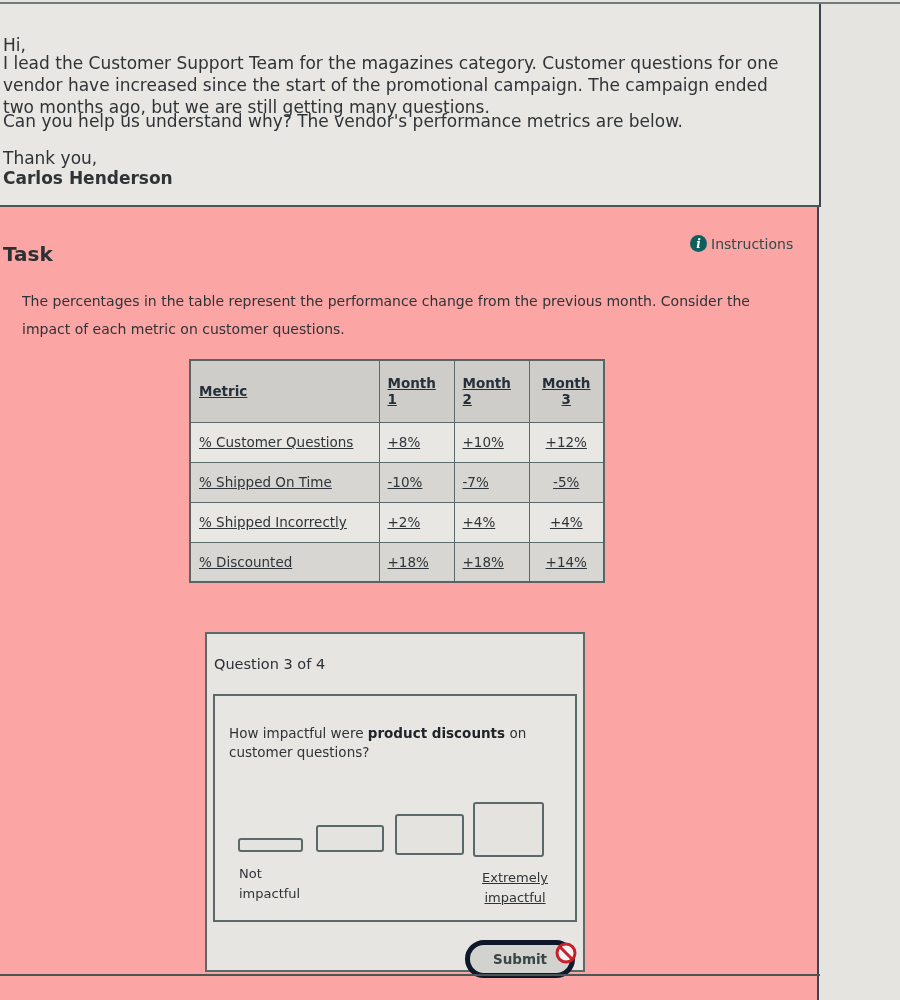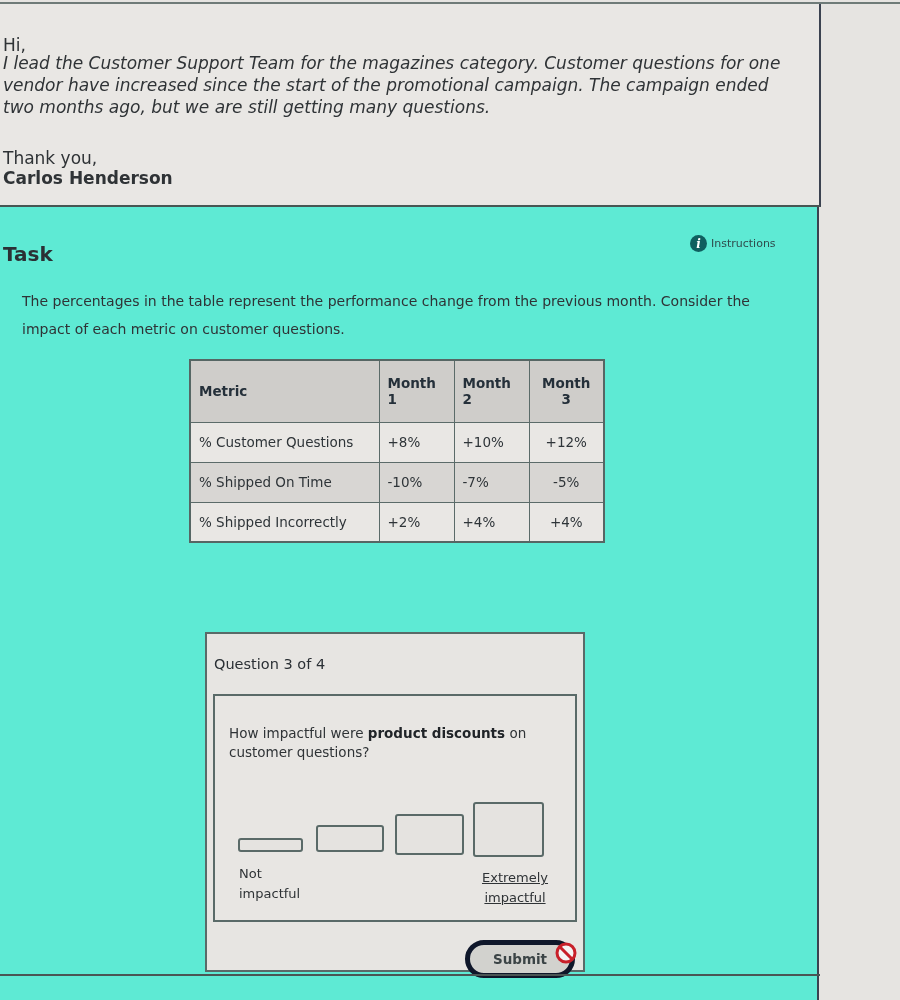--- a/index.html
+++ b/index.html
@@ -19,61 +19,62 @@
 
   
   .message {
     position: absolute; left: 0; top: 4px; width: 821px; height: 203px;
     background: #e9e7e4;
     border-right: 2px solid #3b4250;
     border-bottom: 2px solid #475653;
   }
   .message p { position: absolute; left: 3px; font-size: 17px; line-height: 22px; color: #2f3336; }
   .msg-greeting { top: 30px; }
-  .msg-body1 { top: 48px; width: 800px; font-style: italic; }
+  .msg-body1 { top: 48px; width: 800px; }
   .msg-body2 { top: 106px; }
   .msg-thanks { top: 143px; }
   .msg-sign { top: 163px; font-weight: bold; }
 
   
   .task-panel {
     position: absolute; left: 0; top: 207px; width: 819px; height: 793px;
-    background: #5eead4;
+    background: #fca5a5;
     border-right: 2px solid #3b4250;
   }
   .task-title {
     position: absolute; left: 3px; top: 35px; font-size: 20px; color: #2b3035;
   }
   .instructions {
     position: absolute; left: 690px; top: 28px; display: flex; align-items: center;
     gap: 4px; cursor: pointer;
   }
   .info-icon {
     width: 17px; height: 17px; border-radius: 50%; background: #0f5f5f;
     color: #fff; font-size: 12px; font-weight: bold; font-style: italic;
     display: flex; align-items: center; justify-content: center;
     font-family: "DejaVu Serif", serif;
   }
-  .instructions-label { font-size: 11px; color: #2f4b4c; }
+  .instructions-label { font-size: 14px; color: #2f4b4c; }
   .task-desc {
     position: absolute; left: 22px; top: 80px; width: 760px;
     font-size: 14px; line-height: 28px; color: #2f3336;
   }
 
   
   .metrics {
     position: absolute; left: 189px; top: 152px;
     border-collapse: collapse;
     border: 2px solid #566664;
     font-size: 13.5px; color: #2e3438;
   }
   .metrics th, .metrics td {
     border: 1.5px solid #5b6b69;
     height: 40px;
     padding: 8px 8px;
+    text-decoration: underline;
   }
   .metrics th { background: #cfcdca; height: 62px; font-weight: bold; color: #25303a; }
   .metrics th.c-metric, .metrics td.c-metric { text-align: left; width: 189px; }
   .metrics th.c-m, .metrics td.c-m { text-align: left; width: 75px; }
   .metrics th.c-m3, .metrics td.c-m3 { width: 75px; text-align: center; }
   .metrics tr.shade td { background: #d8d6d3; }
   .metrics tr.plain td { background: #e9e7e4; }
 
   
   .q-card {
@@ -128,20 +129,21 @@
 </style>
 </head>
 <body>
 
 <div class="page">
   <div class="top-line"></div>
 
   <section class="message">
     <p class="msg-greeting">Hi,</p>
     <p class="msg-body1">I lead the Customer Support Team for the magazines category. Customer questions for one vendor have increased since the start of the promotional campaign. The campaign ended two months ago, but we are still getting many questions.</p>
+    <p class="msg-body2">Can you help us understand why? The vendor's performance metrics are below.</p>
     <p class="msg-thanks">Thank you,</p>
     <p class="msg-sign">Carlos Henderson</p>
   </section>
 
   <section class="task-panel">
     <h2 class="task-title">Task</h2>
 
     <div class="instructions">
       <span class="info-icon">i</span>
       <span class="instructions-label">Instructions</span>
@@ -170,20 +172,26 @@
           <td class="c-m">-10%</td>
           <td class="c-m">-7%</td>
           <td class="c-m3">-5%</td>
         </tr>
         <tr class="plain">
           <td class="c-metric">% Shipped Incorrectly</td>
           <td class="c-m">+2%</td>
           <td class="c-m">+4%</td>
           <td class="c-m3">+4%</td>
         </tr>
+        <tr class="shade">
+          <td class="c-metric">% Discounted</td>
+          <td class="c-m">+18%</td>
+          <td class="c-m">+18%</td>
+          <td class="c-m3">+14%</td>
+        </tr>
       </tbody>
     </table>
 
     <div class="q-card">
       <div class="q-count">Question 3 of 4</div>
 
       <div class="q-inner">
         <p class="q-text"><span>How impactful were </span><b>product discounts</b><span> on customer questions?</span></p>
 
         <div class="scale-opt opt1"></div>

